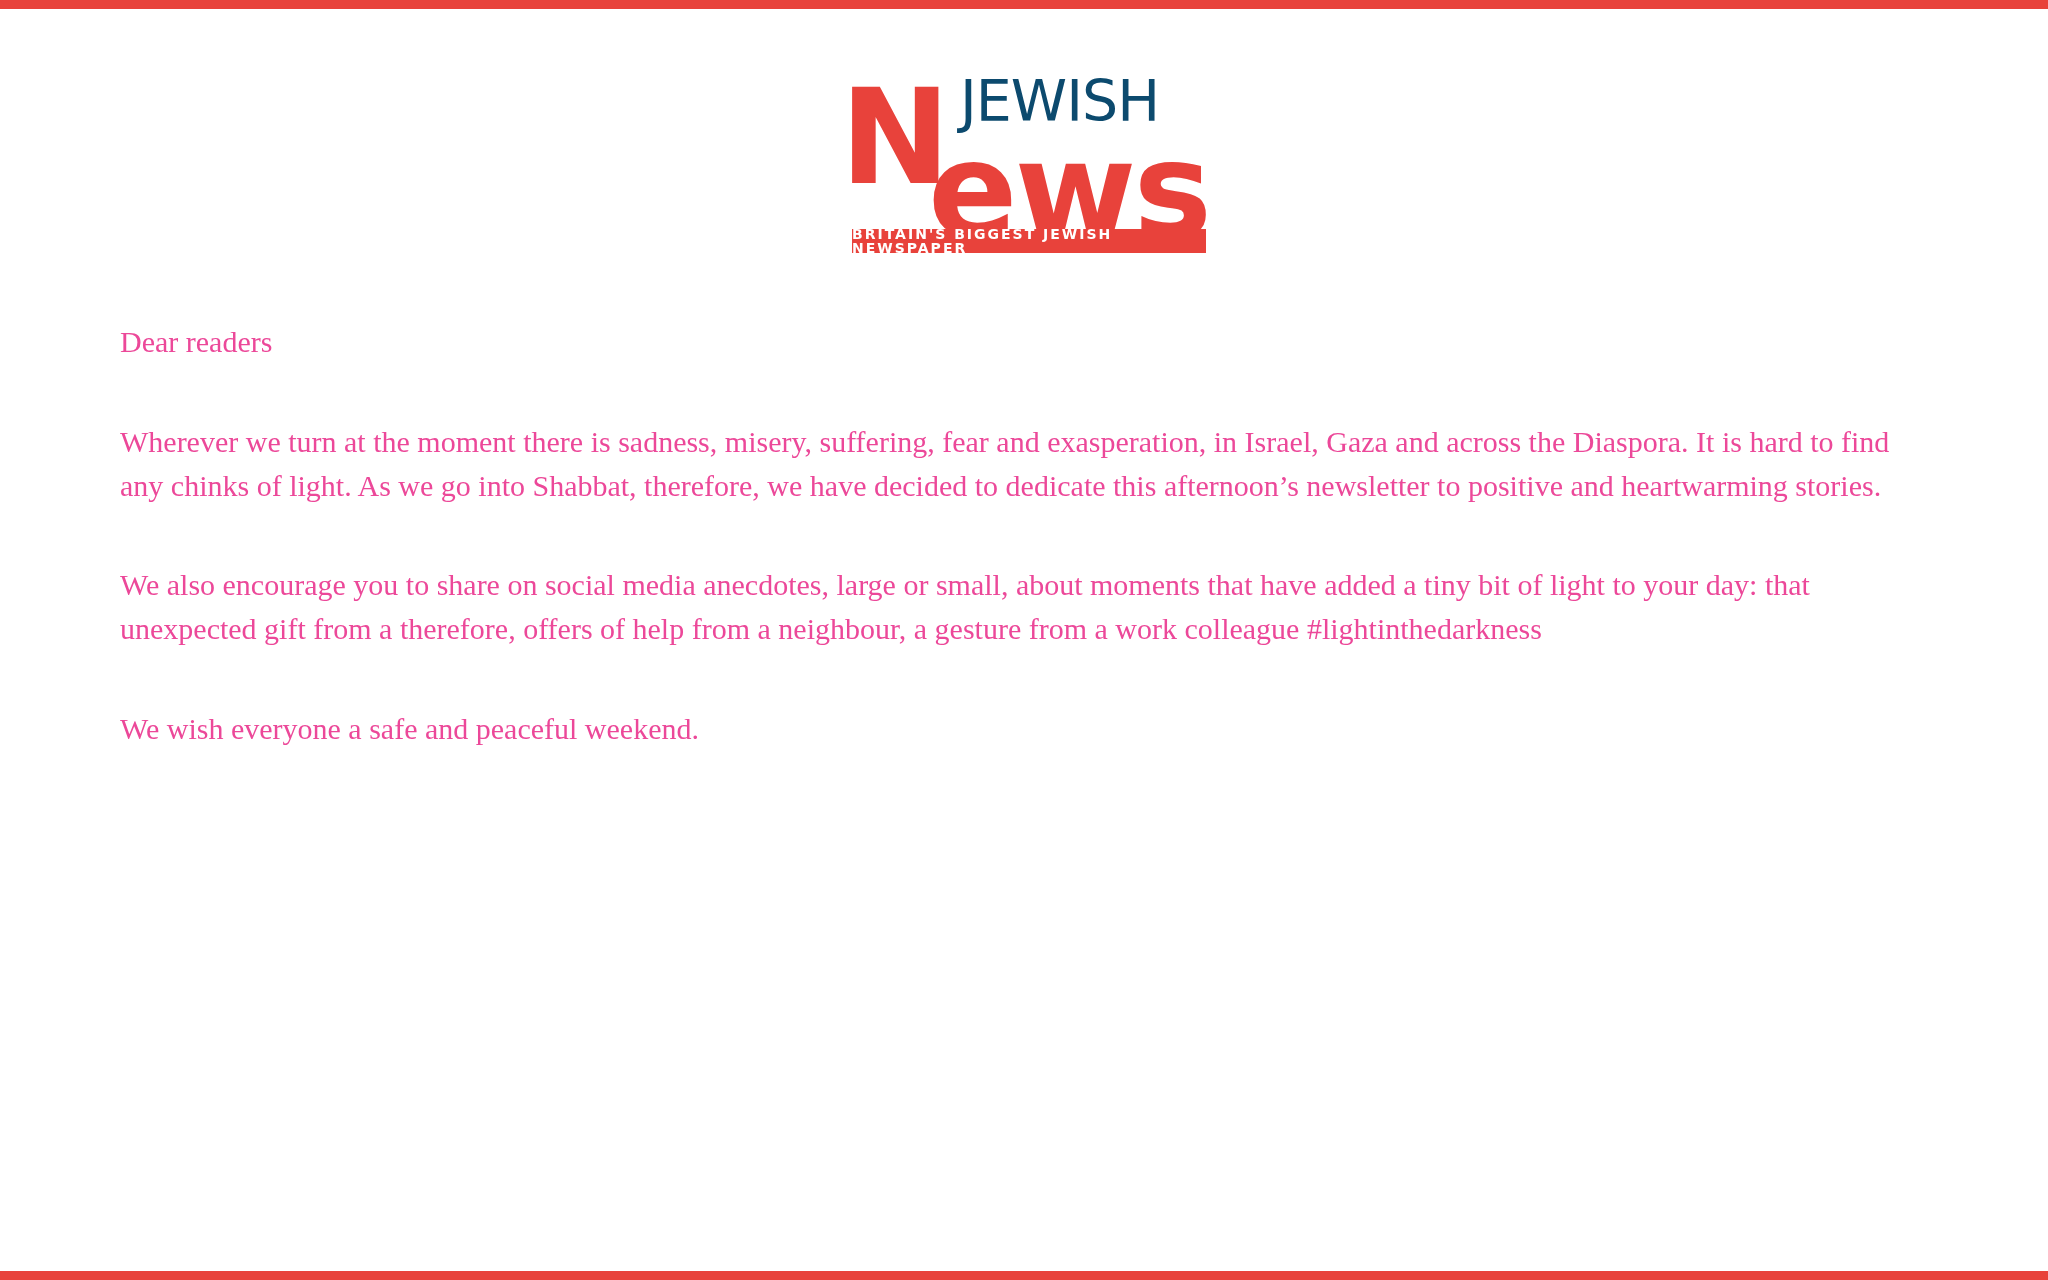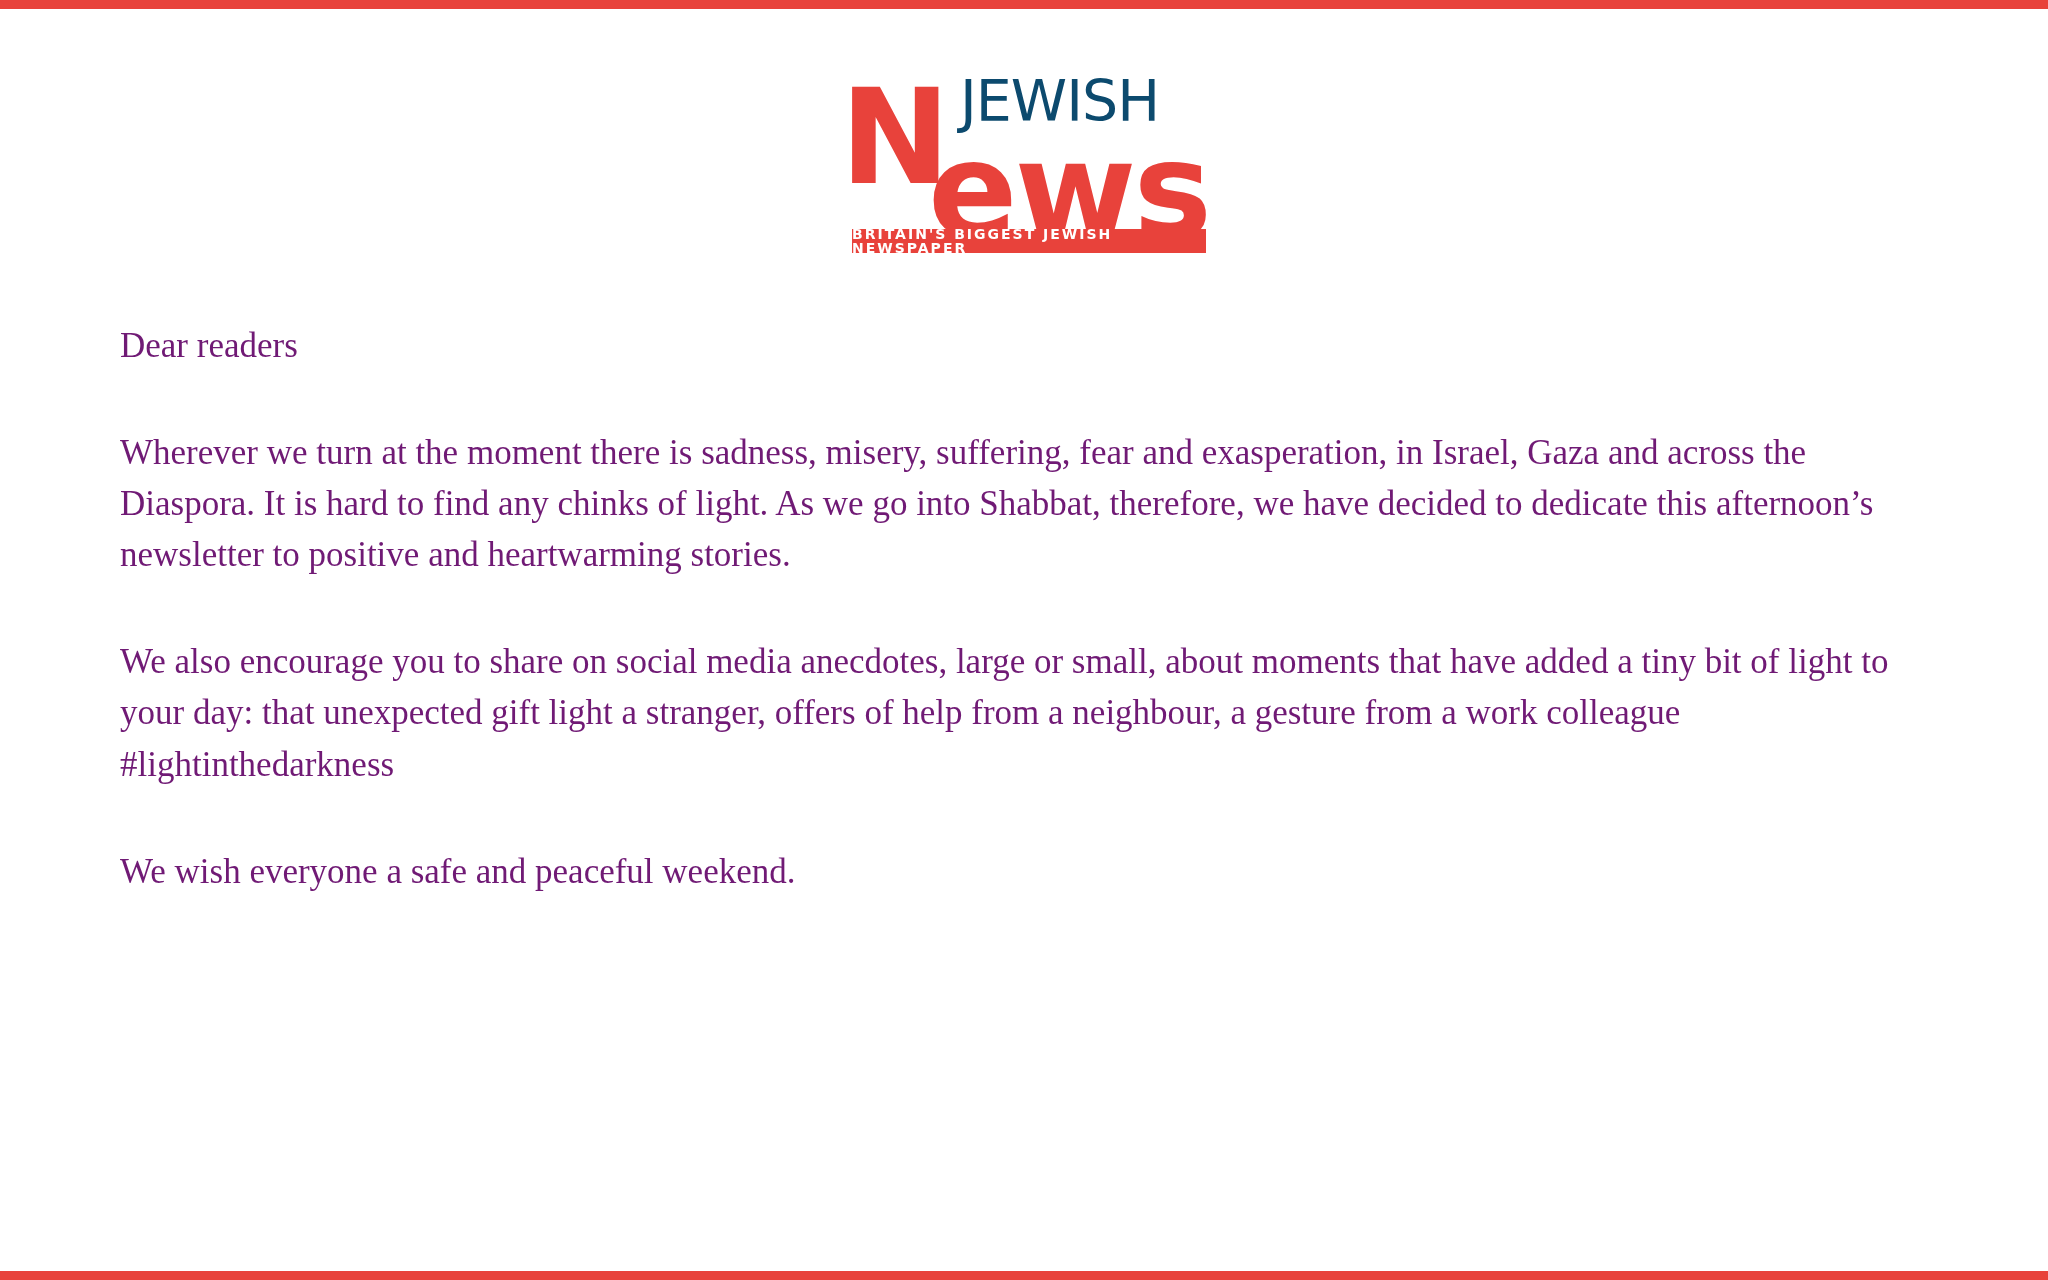--- a/index.html
+++ b/index.html
@@ -99,23 +99,23 @@
   }
 
   
   .letter {
     margin: 60px 0 0 0;
     padding: 0 120px 0 120px;
   }
   .letter p {
     margin: 0 0 56px 0;
     font-family: "Liberation Serif", serif;
-    font-size: 35px;
+    font-size: 30px;
     line-height: 1.46;
-    color: #701a75;
+    color: #ec4899;
     max-width: 1840px;
   }
   .letter p.last {
     margin-bottom: 16px;
   }
 </style>
 </head>
 <body>
 
 <div class="page">
@@ -129,21 +129,21 @@
         <span class="logo-n">N</span>
         <span class="logo-jewish">JEWISH</span>
         <span class="logo-ews">ews</span>
         <span class="logo-tagline">BRITAIN'S BIGGEST JEWISH NEWSPAPER</span>
       </div>
     </div>
 
     <div class="letter">
       <p>Dear readers</p>
       <p>Wherever we turn at the moment there is sadness, misery, suffering, fear and exasperation, in Israel, Gaza and across the Diaspora. It is hard to find any chinks of light. As we go into Shabbat, therefore, we have decided to dedicate this afternoon’s newsletter to positive and heartwarming stories.</p>
-      <p>We also encourage you to share on social media anecdotes, large or small, about moments that have added a tiny bit of light to your day: that unexpected gift light a stranger, offers of help from a neighbour, a gesture from a work colleague #lightinthedarkness</p>
+      <p>We also encourage you to share on social media anecdotes, large or small, about moments that have added a tiny bit of light to your day: that unexpected gift from a therefore, offers of help from a neighbour, a gesture from a work colleague #lightinthedarkness</p>
       <p class="last">We wish everyone a safe and peaceful weekend.</p>
     </div>
 
   </div>
 
   <div class="rule rule-bottom"></div>
 
 </div>
 
 </body></html>

